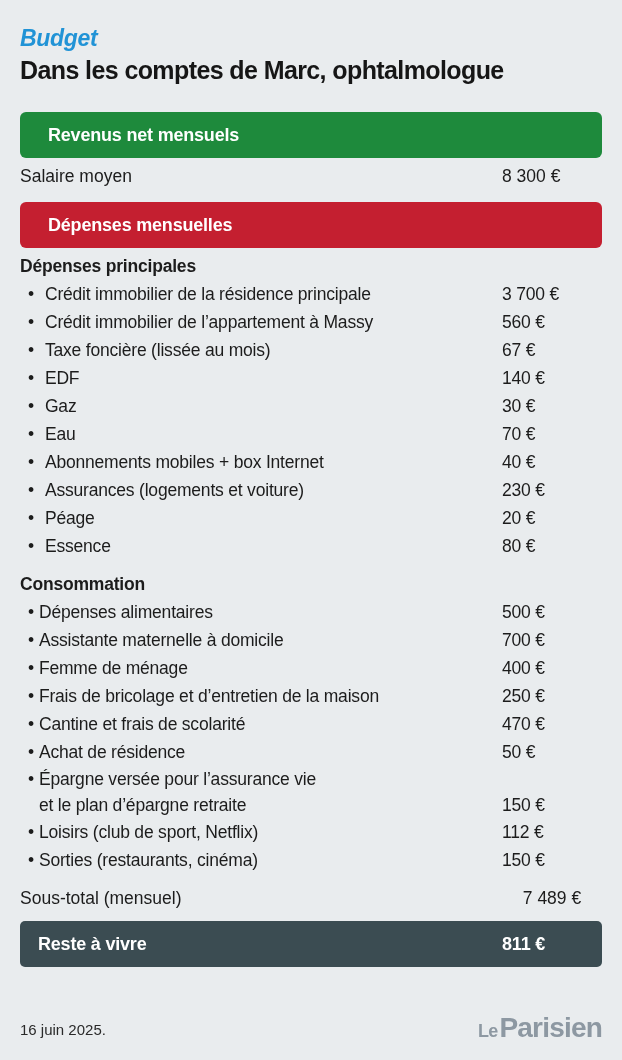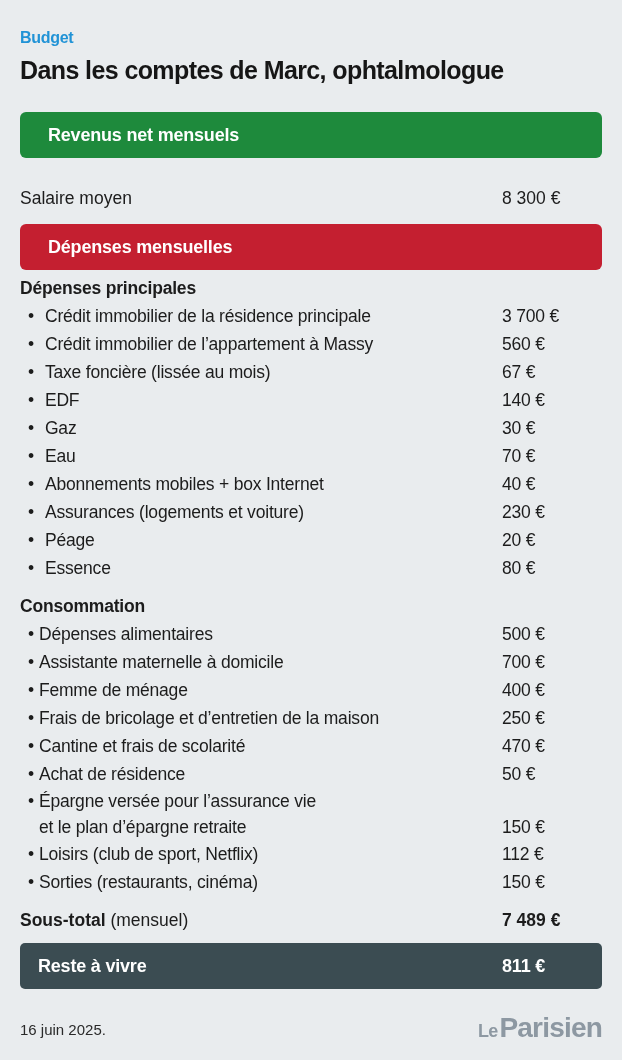--- a/index.html
+++ b/index.html
@@ -12,23 +12,24 @@
   .page{
     position:relative;
     width:622px;height:1060px;
     box-sizing:border-box;
     padding:24px 20px 0;
     overflow:hidden;
     background:#e9ecee;
   }
   .kicker{
     color:#2193d6;
-    font-size:16px;font-weight:700;
+    font-size:23px;font-weight:700;
     letter-spacing:-0.3px;
     line-height:28px;
+    font-style:italic;
   }
   .title{
     margin:2px 0 0;
     font-size:25px;font-weight:700;
     letter-spacing:-0.6px;
     line-height:32px;
     color:#161616;
   }
   .banner{
     border-radius:6px;
@@ -44,21 +45,21 @@
   .banner-red{background:#c41f30;margin-top:12px;}
   .banner-dark{
     background:#3b4c52;margin-top:9px;
     display:grid;grid-template-columns:464px auto;
     align-items:center;padding:0 18px;border-radius:5px;
   }
   .row{
     display:grid;grid-template-columns:482px auto;
     font-size:17.5px;line-height:28px;
   }
-  .income-row{margin-top:26px;}
+  .income-row{margin-top:4px;}
   .section-block{margin-top:4px;}
   .section-block + .section-block{margin-top:10px;}
   .section-title{
     font-weight:700;font-size:17.5px;line-height:28px;
     letter-spacing:-0.2px;
   }
   .item-row{
     display:grid;grid-template-columns:482px auto;
     font-size:17.5px;line-height:28px;
     letter-spacing:-0.2px;
@@ -68,21 +69,21 @@
   .s1 .bullet{margin-right:11px;}
   .s2 .bullet{margin-right:5px;}
   .item-row.two-line{line-height:26px;}
   .item-row.two-line .item-value{align-self:end;}
   .item-value,.row-value{text-align:left;}
   .subtotal-row{
     margin-top:10px;
     display:grid;grid-template-columns:482px auto;
     font-size:17.5px;line-height:28px;
   }
-  .bold{font-weight:700;}
+  .bold{font-weight:400;text-align:center;}
   .footer{
     position:absolute;left:20px;right:20px;bottom:18px;
     display:flex;justify-content:space-between;align-items:flex-end;
   }
   .date{font-size:15px;color:#2a2a2a;padding-bottom:4px;}
   .logo{
     color:#8d98a2;font-weight:700;letter-spacing:-0.8px;
     line-height:1;white-space:nowrap;
   }
   .logo-le{font-size:18px;margin-right:2px;}

